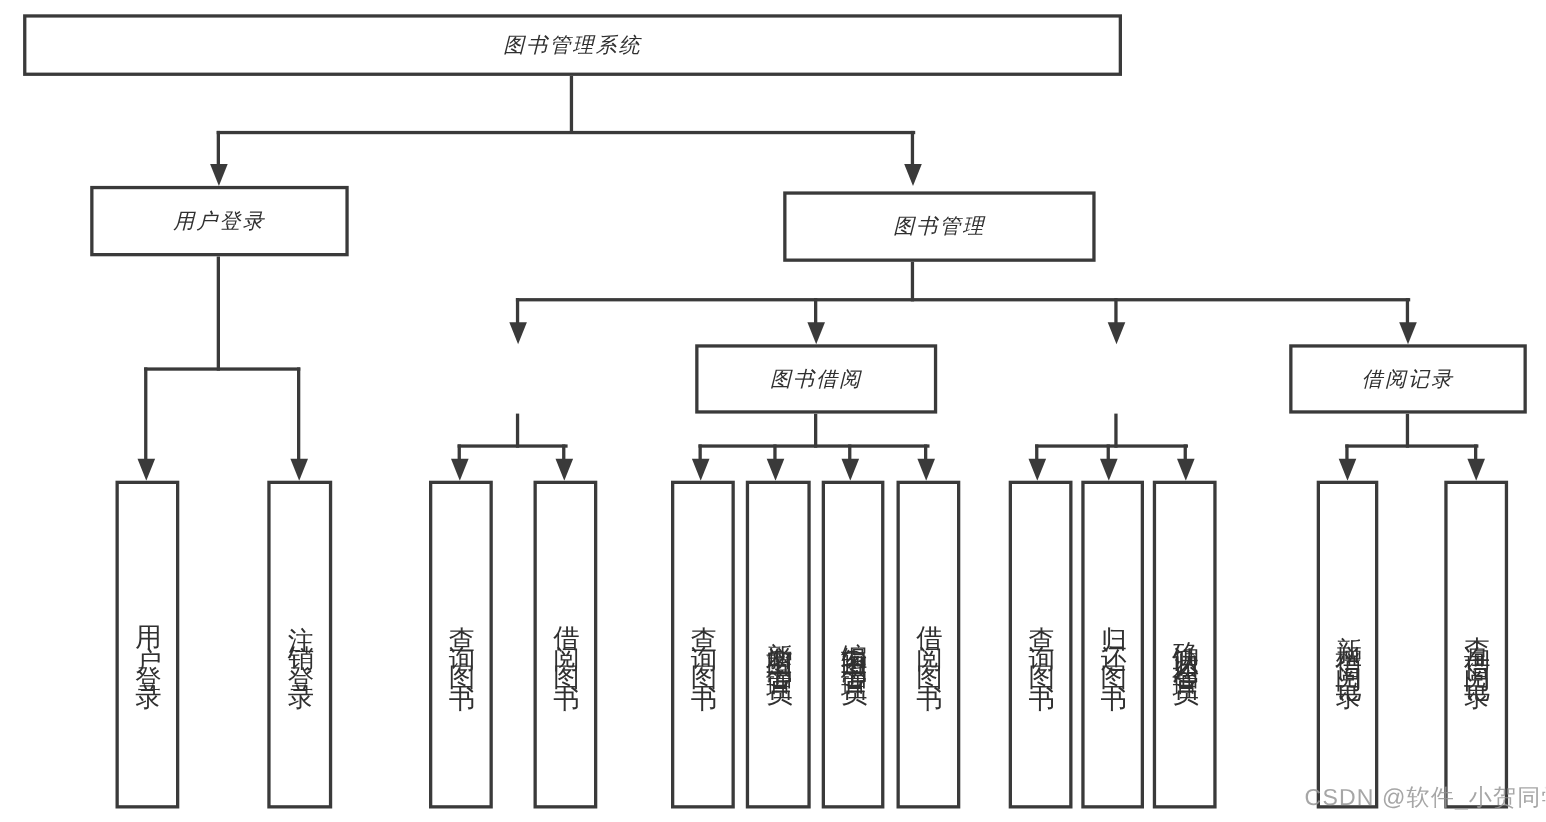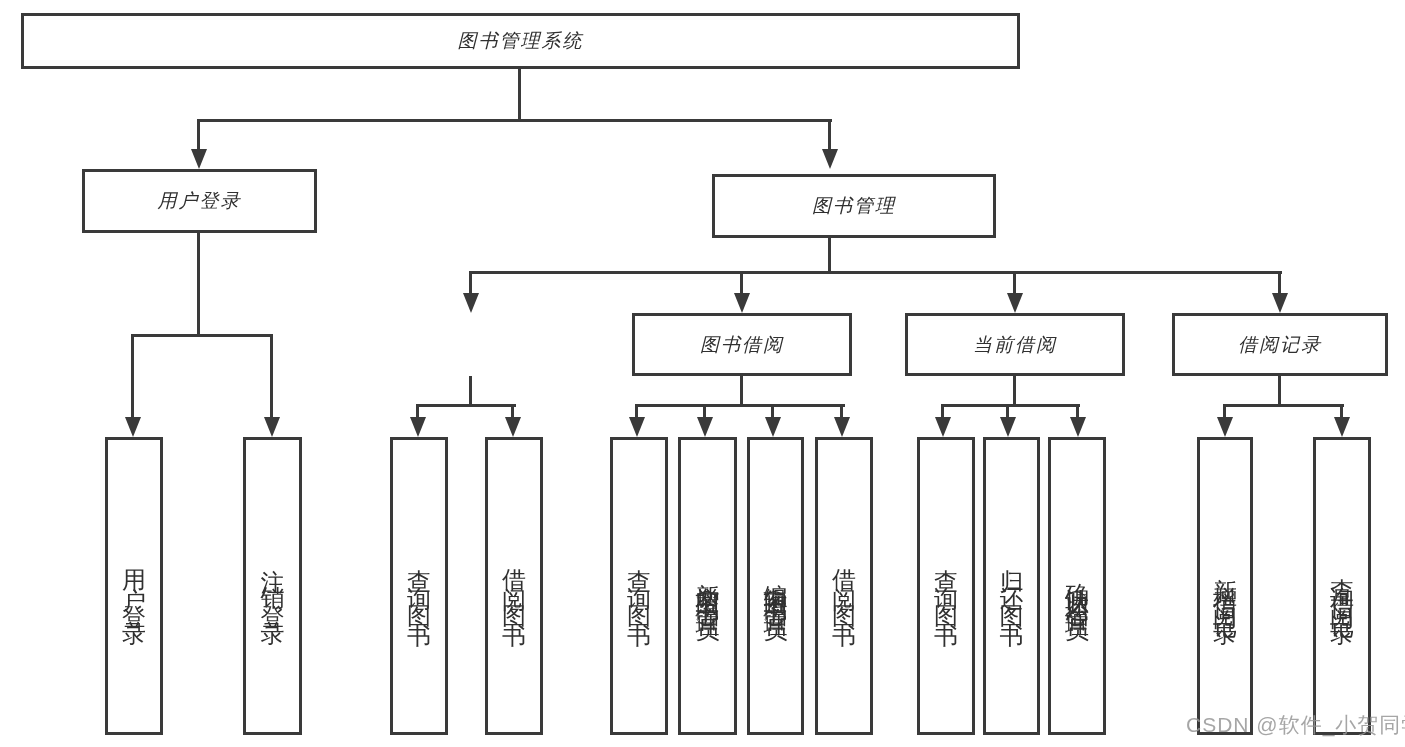--- a/index.html
+++ b/index.html
@@ -127,23 +127,20 @@
     </div>
     <div class="node hbox" style="left: 82px; top: 169px; width: 235px; height: 64px;">
       <span>用户登录</span>
     </div>
     <div class="node hbox" style="left: 712px; top: 174px; width: 284px; height: 64px;">
       <span>图书管理</span>
     </div>
     <div class="node hbox" style="left: 632px; top: 313px; width: 220px; height: 63px;">
       <span>图书借阅</span>
     </div>
-    <div class="node hbox" style="left: 905px; top: 313px; width: 220px; height: 63px;">
-      <span>当前借阅</span>
-    </div>
     <div class="node hbox" style="left: 1172px; top: 313px; width: 216px; height: 63px;">
       <span>借阅记录</span>
     </div>
     <div class="node vbox sp-wide" style="left: 105px; top: 437px; width: 58px; height: 298px;">
       <span>用户登录</span>
     </div>
     <div class="node vbox sp-wide" style="left: 243px; top: 437px; width: 59px; height: 298px;">
       <span>注销登录</span>
     </div>
     <div class="node vbox sp-wide" style="left: 390px; top: 437px; width: 58px; height: 298px;">

